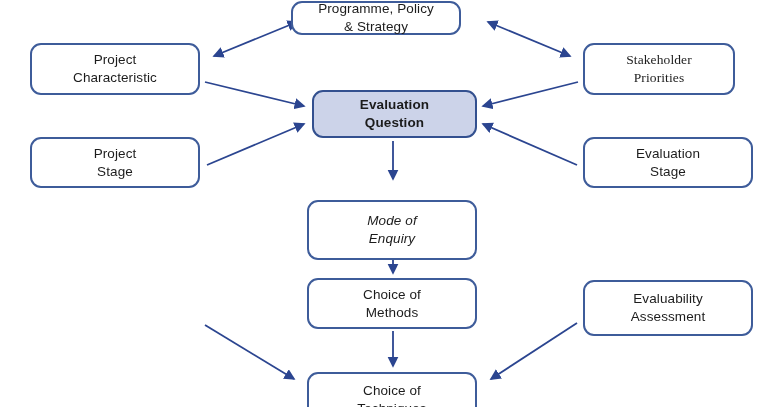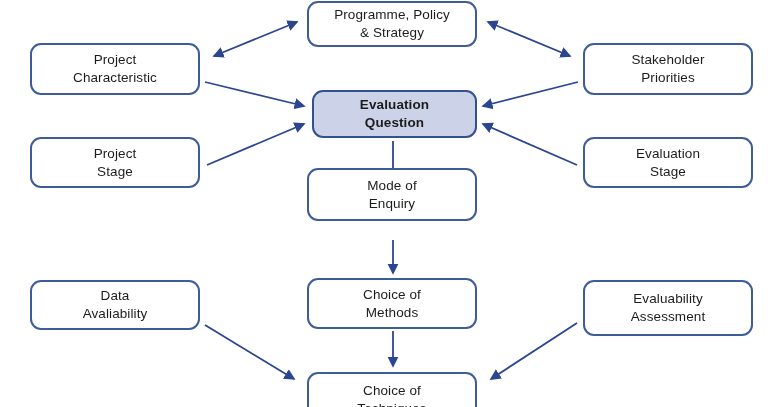--- a/index.html
+++ b/index.html
@@ -69,46 +69,44 @@
     <line x1="577" y1="165" x2="483" y2="124" marker-end="url(#arr)"></line>
 
     <line x1="393" y1="141" x2="393" y2="179" marker-end="url(#arr)"></line>
     <line x1="393" y1="240" x2="393" y2="273" marker-end="url(#arr)"></line>
     <line x1="393" y1="331" x2="393" y2="366" marker-end="url(#arr)"></line>
 
     <line x1="205" y1="325" x2="294" y2="379" marker-end="url(#arr)"></line>
     <line x1="577" y1="323" x2="491" y2="379" marker-end="url(#arr)"></line>
   </svg>
 
-  <div class="node" style="left:307px; top:1px;   width:170px; height:46px;">Programme, Policy
+  <div class="node" style="left:291px; top:1px;   width:170px; height:34px;">Programme, Policy
 &amp; Strategy</div>
 
   <div class="node" style="left:30px;  top:43px;  width:170px; height:52px;">Project
 Characteristic</div>
 
-  <div class="node" style="left:583px; top:43px;  width:170px; height:52px;">Stakeholder
+  <div class="node" style="left:583px; top:43px;  width:152px; height:52px;font-family:Liberation Serif, serif;">Stakeholder
 Priorities</div>
 
   <div class="node highlight" style="left:312px; top:90px; width:165px; height:48px;">Evaluation
 Question</div>
 
   <div class="node" style="left:30px;  top:137px; width:170px; height:51px;">Project
 Stage</div>
 
   <div class="node" style="left:583px; top:137px; width:170px; height:51px;">Evaluation
 Stage</div>
 
-  <div class="node" style="left:307px; top:168px; width:170px; height:53px;">Mode of
+  <div class="node" style="left:307px; top:200px; width:170px; height:60px;font-style:italic;">Mode of
 Enquiry</div>
 
   <div class="node" style="left:307px; top:278px; width:170px; height:51px;">Choice of
 Methods</div>
 
-  <div class="node" style="left:30px;  top:280px; width:170px; height:50px;">Data
-Avaliability</div>
 
   <div class="node" style="left:583px; top:280px; width:170px; height:56px;">Evaluability
 Assessment</div>
 
   <div class="node" style="left:307px; top:372px; width:170px; height:56px;">Choice of
 Techniques</div>
 
 </div>
 
 </body></html>

